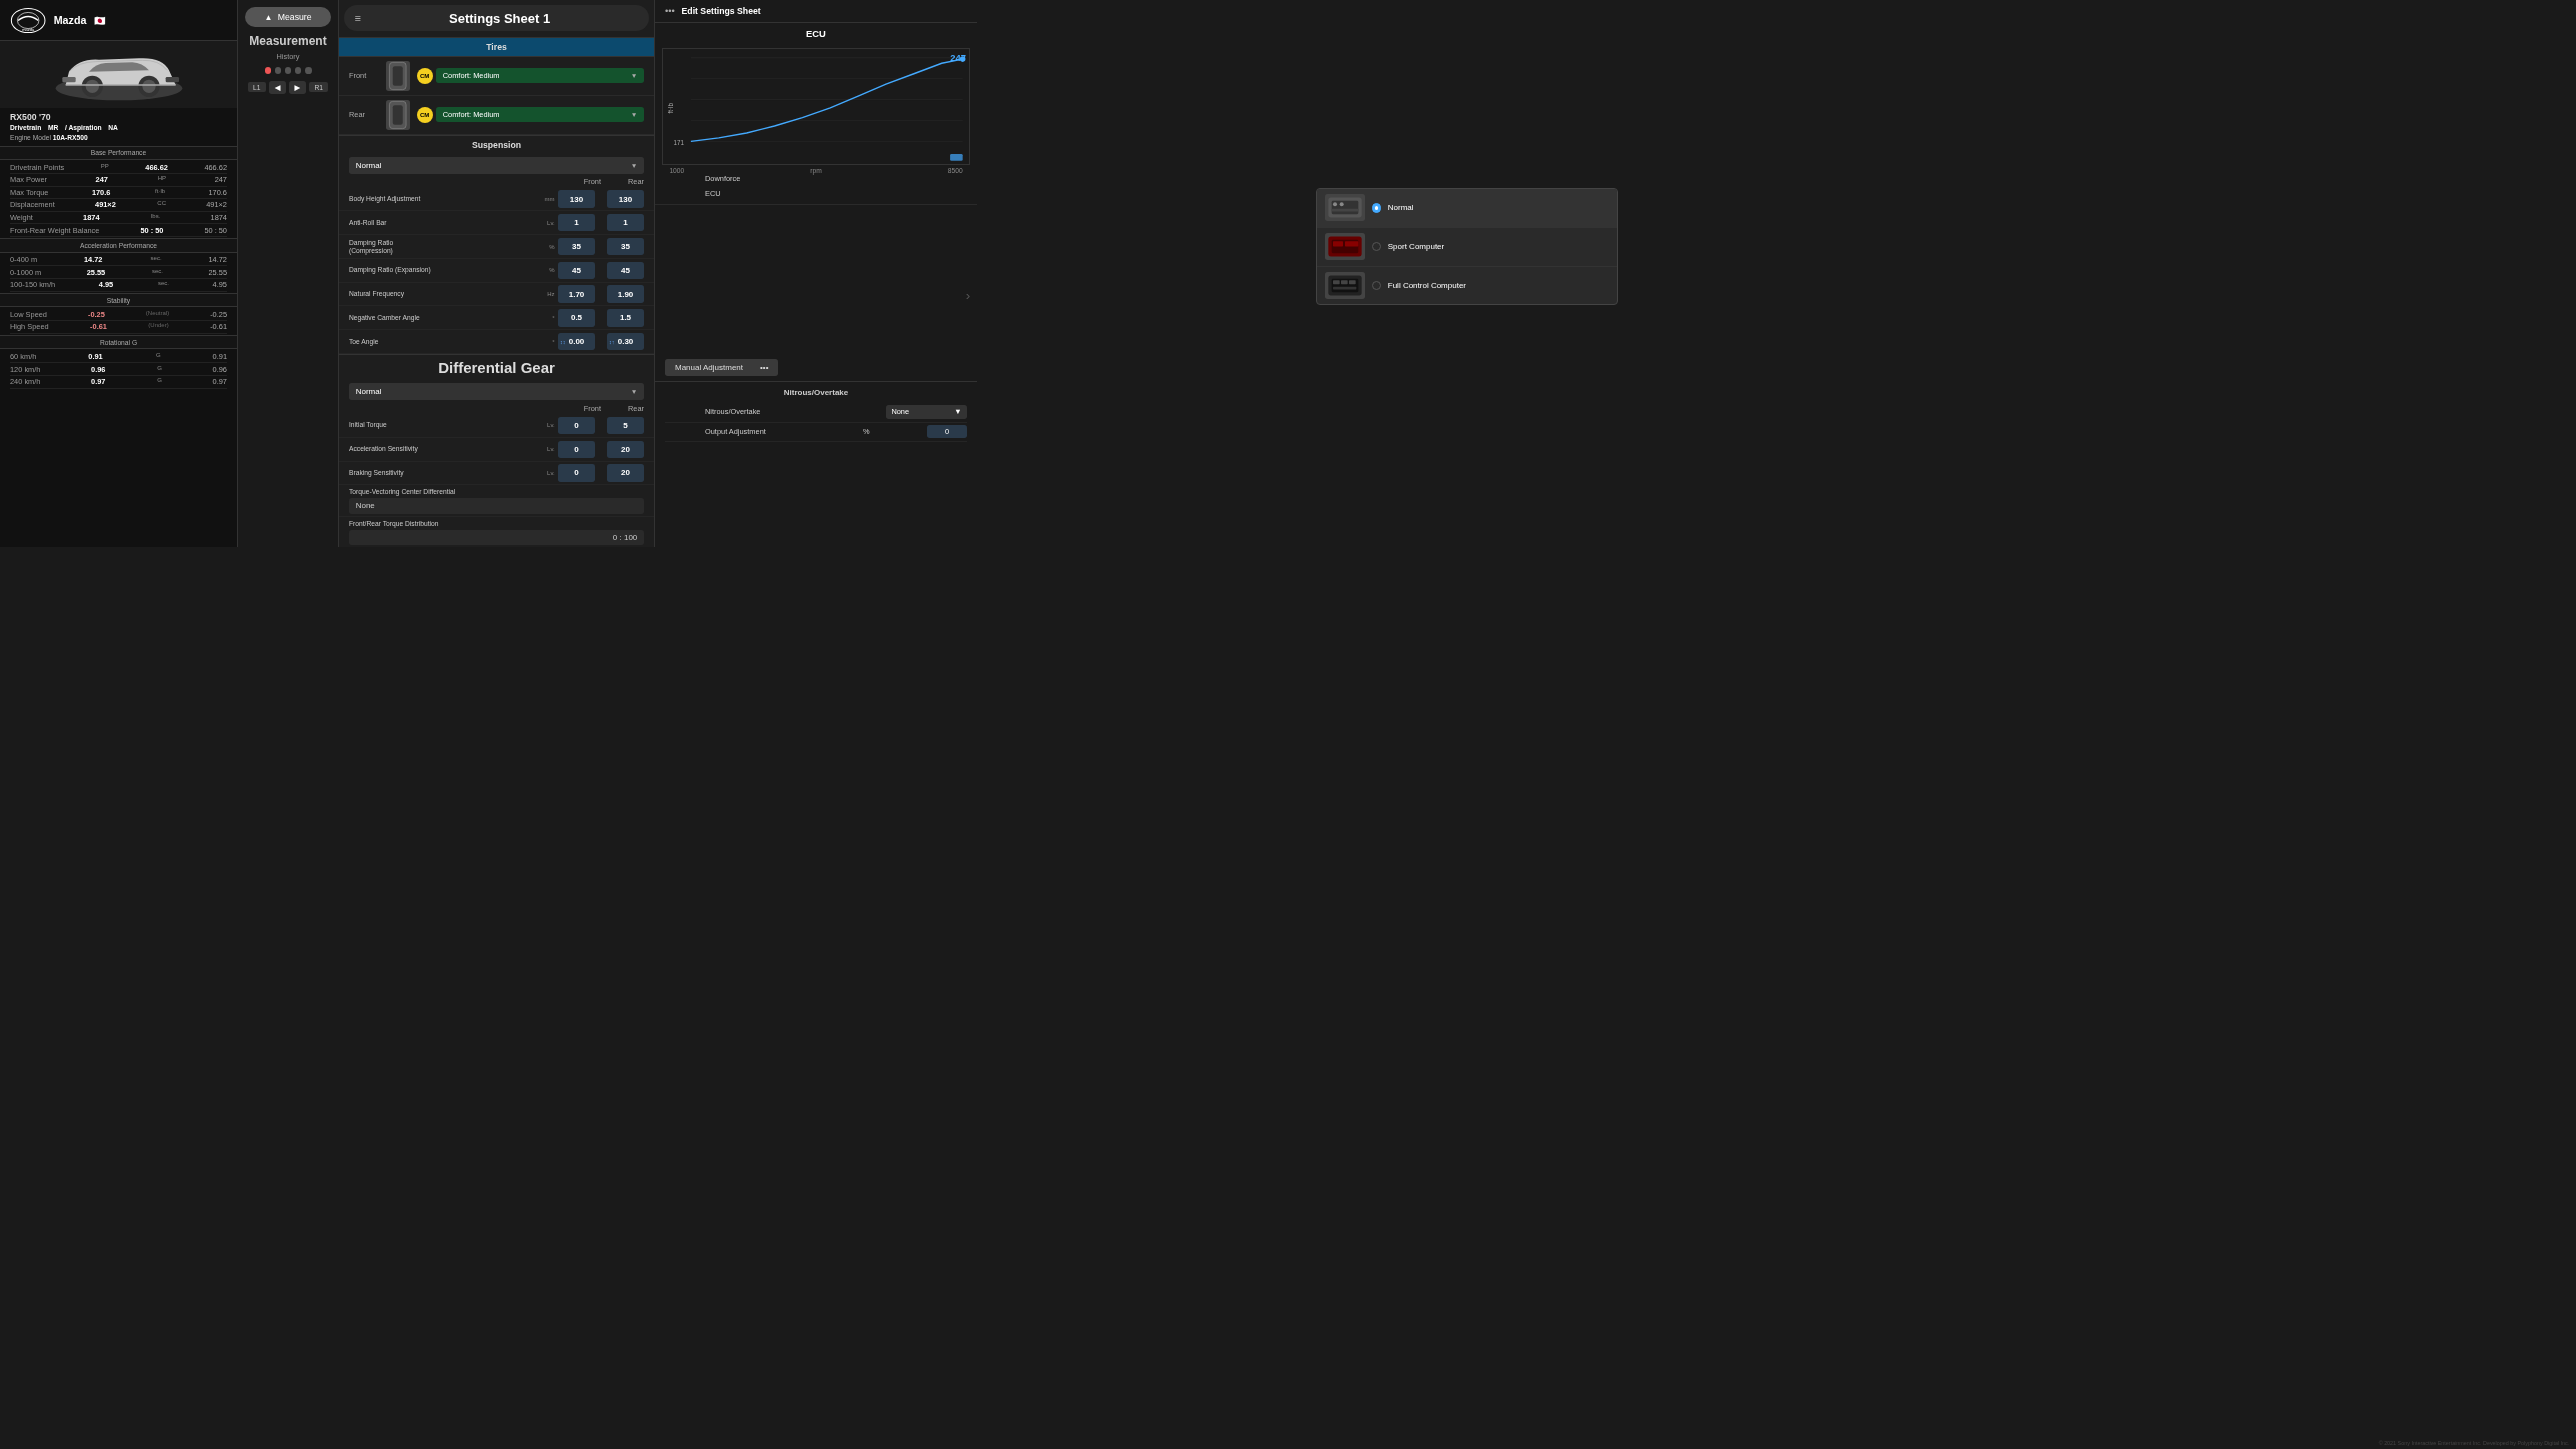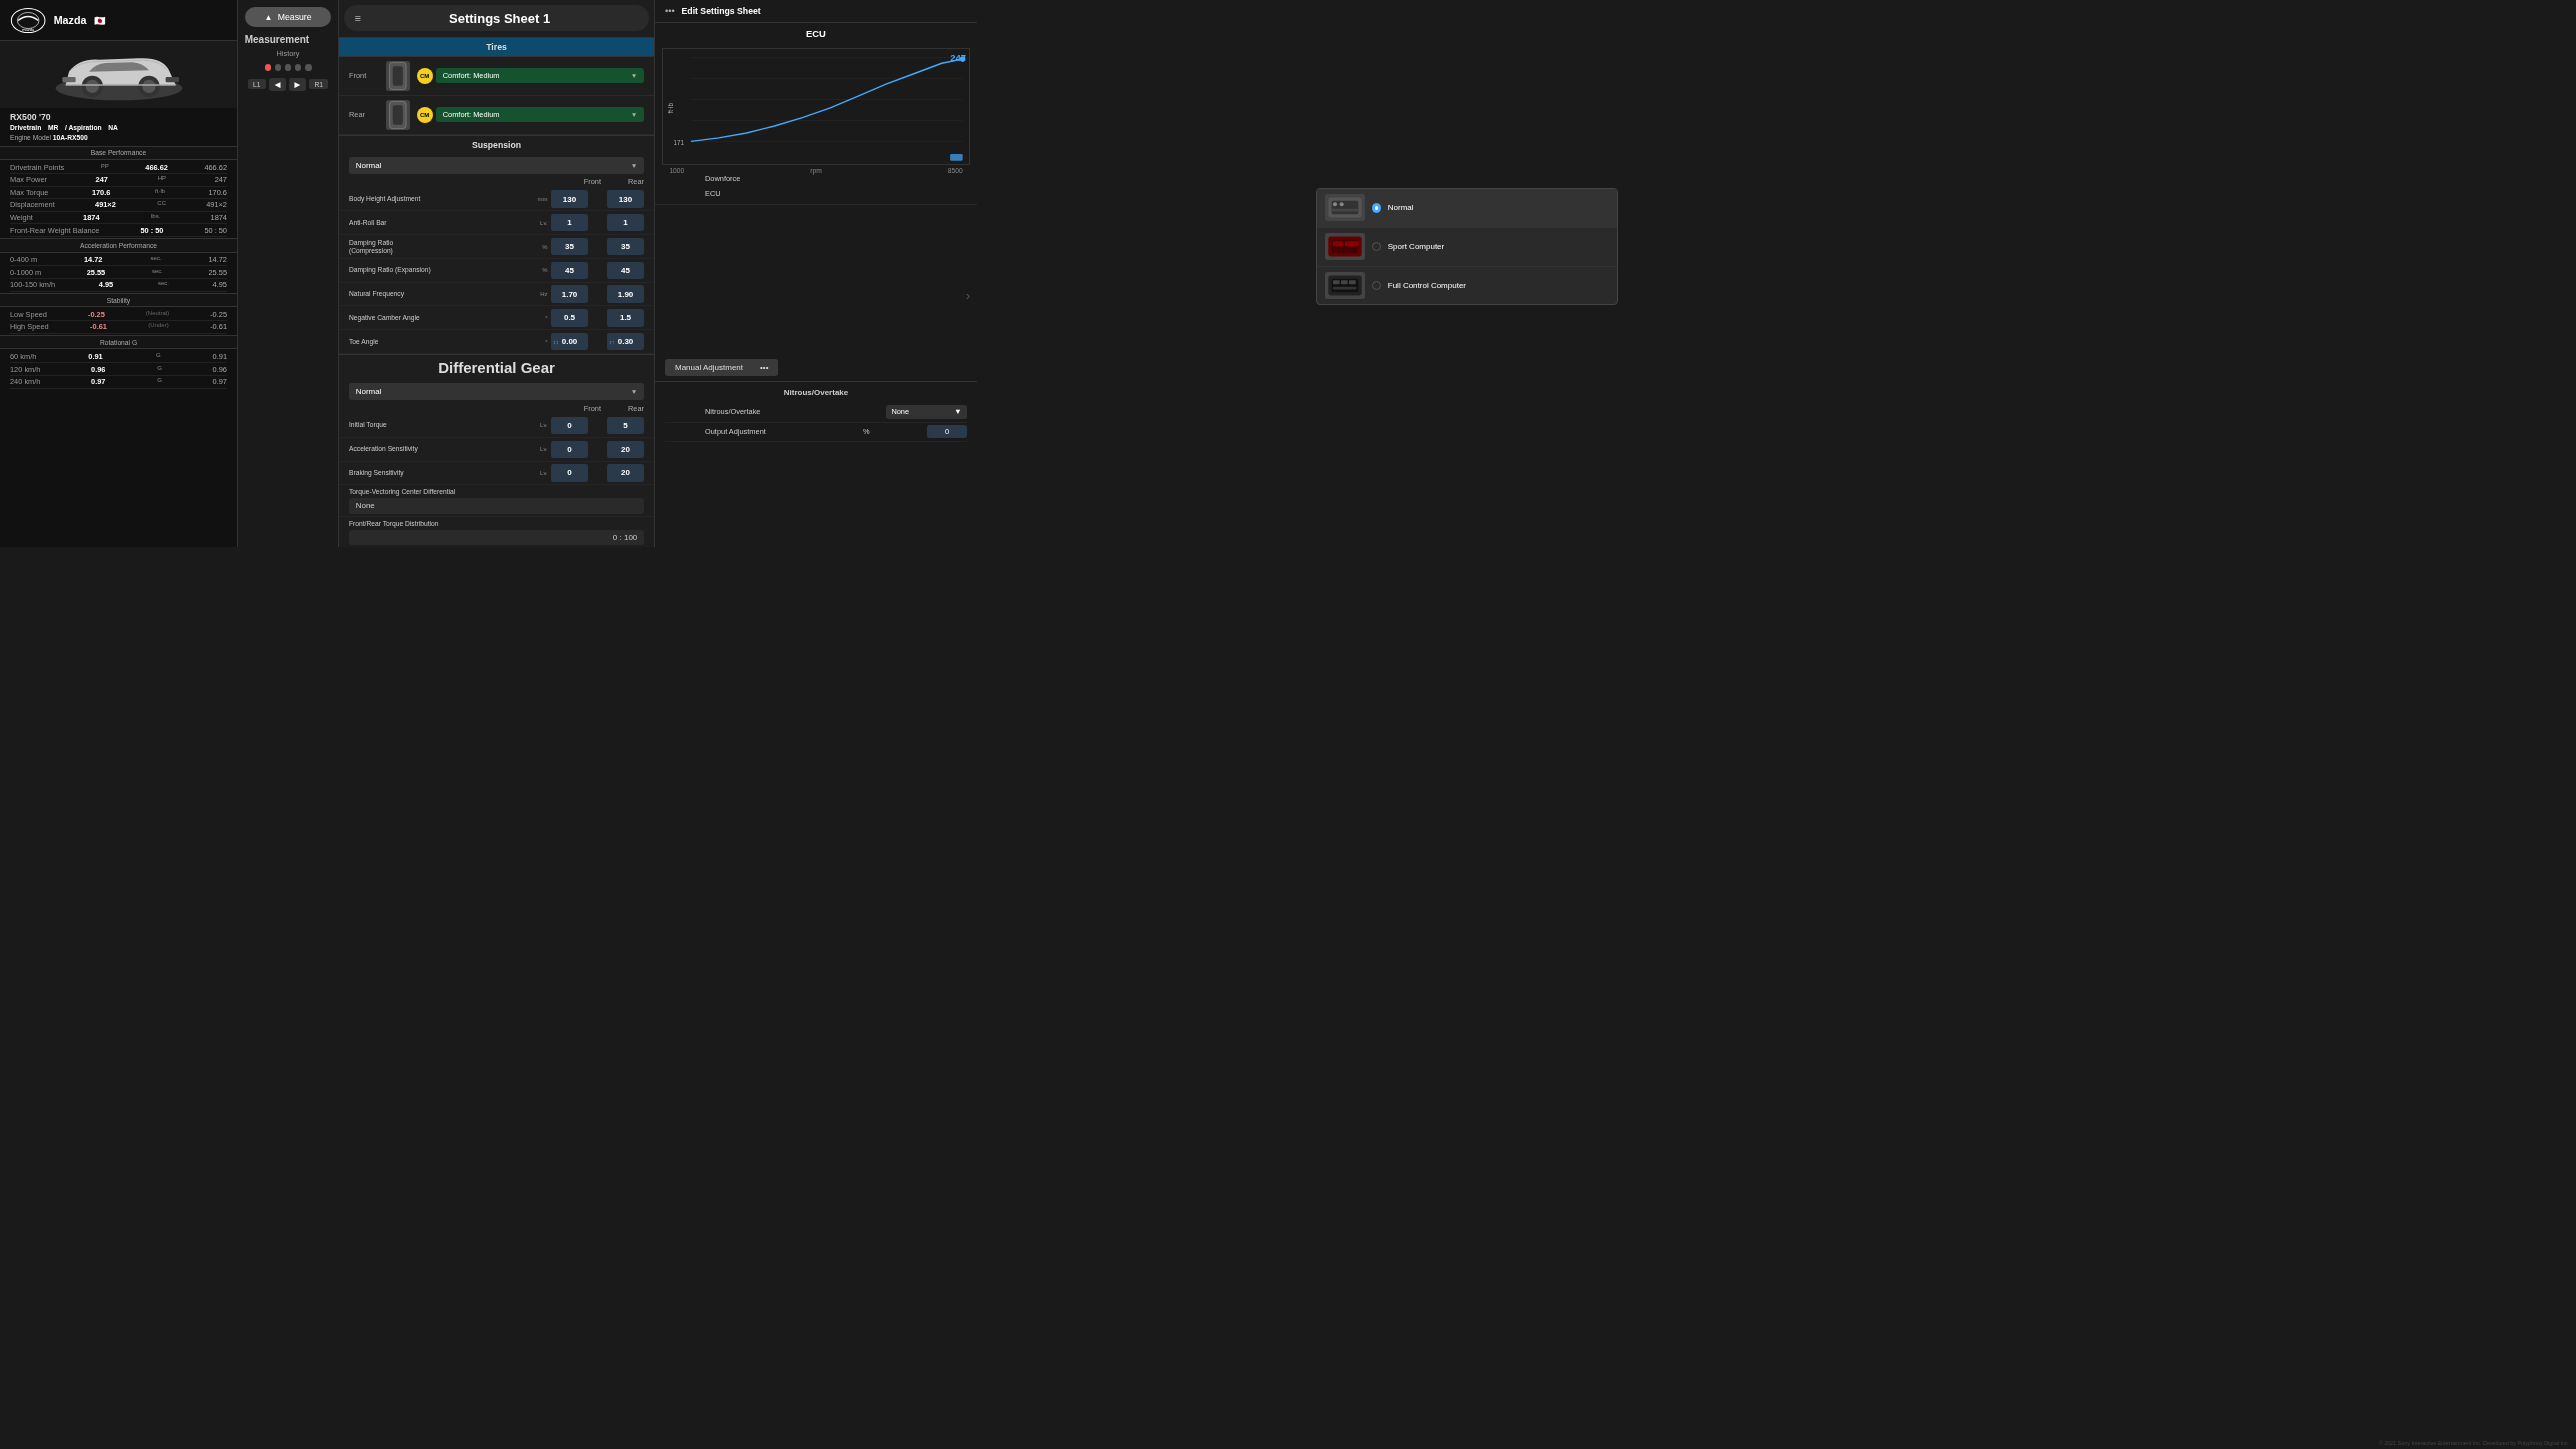--- a/index.html
+++ b/index.html
@@ -127,22 +127,22 @@
       font-size: 8.7px;
       width: 100%;
       cursor: pointer;
       display: flex;
       align-items: center;
       gap: 5.4px;
       justify-content: center;
       margin-bottom: 6.7px;
     }
     .measure-title {
-      text-align: left;
-      font-size: 10px;
+      text-align: center;
+      font-size: 12px;
       font-weight: bold;
       color: #ccc;
       margin-bottom: 3.4px;
     }
     .measure-subtitle {
       text-align: center;
       font-size: 7.4px;
       color: #999;
       margin-bottom: 6.7px;
     }
@@ -316,21 +316,21 @@
     }
     .setting-unit {
       width: 20px;
       text-align: right;
       font-size: 6px;
       color: #888;
       margin-right: 3.4px;
     }
     .setting-values {
       display: flex;
-      gap: 19px;
+      gap: 12px;
     }
     .setting-value-box {
       width: 37px;
       height: 17.4px;
       background: #2a3a4a;
       border-radius: 2.7px;
       display: flex;
       align-items: center;
       justify-content: center;
       font-size: 8px;

